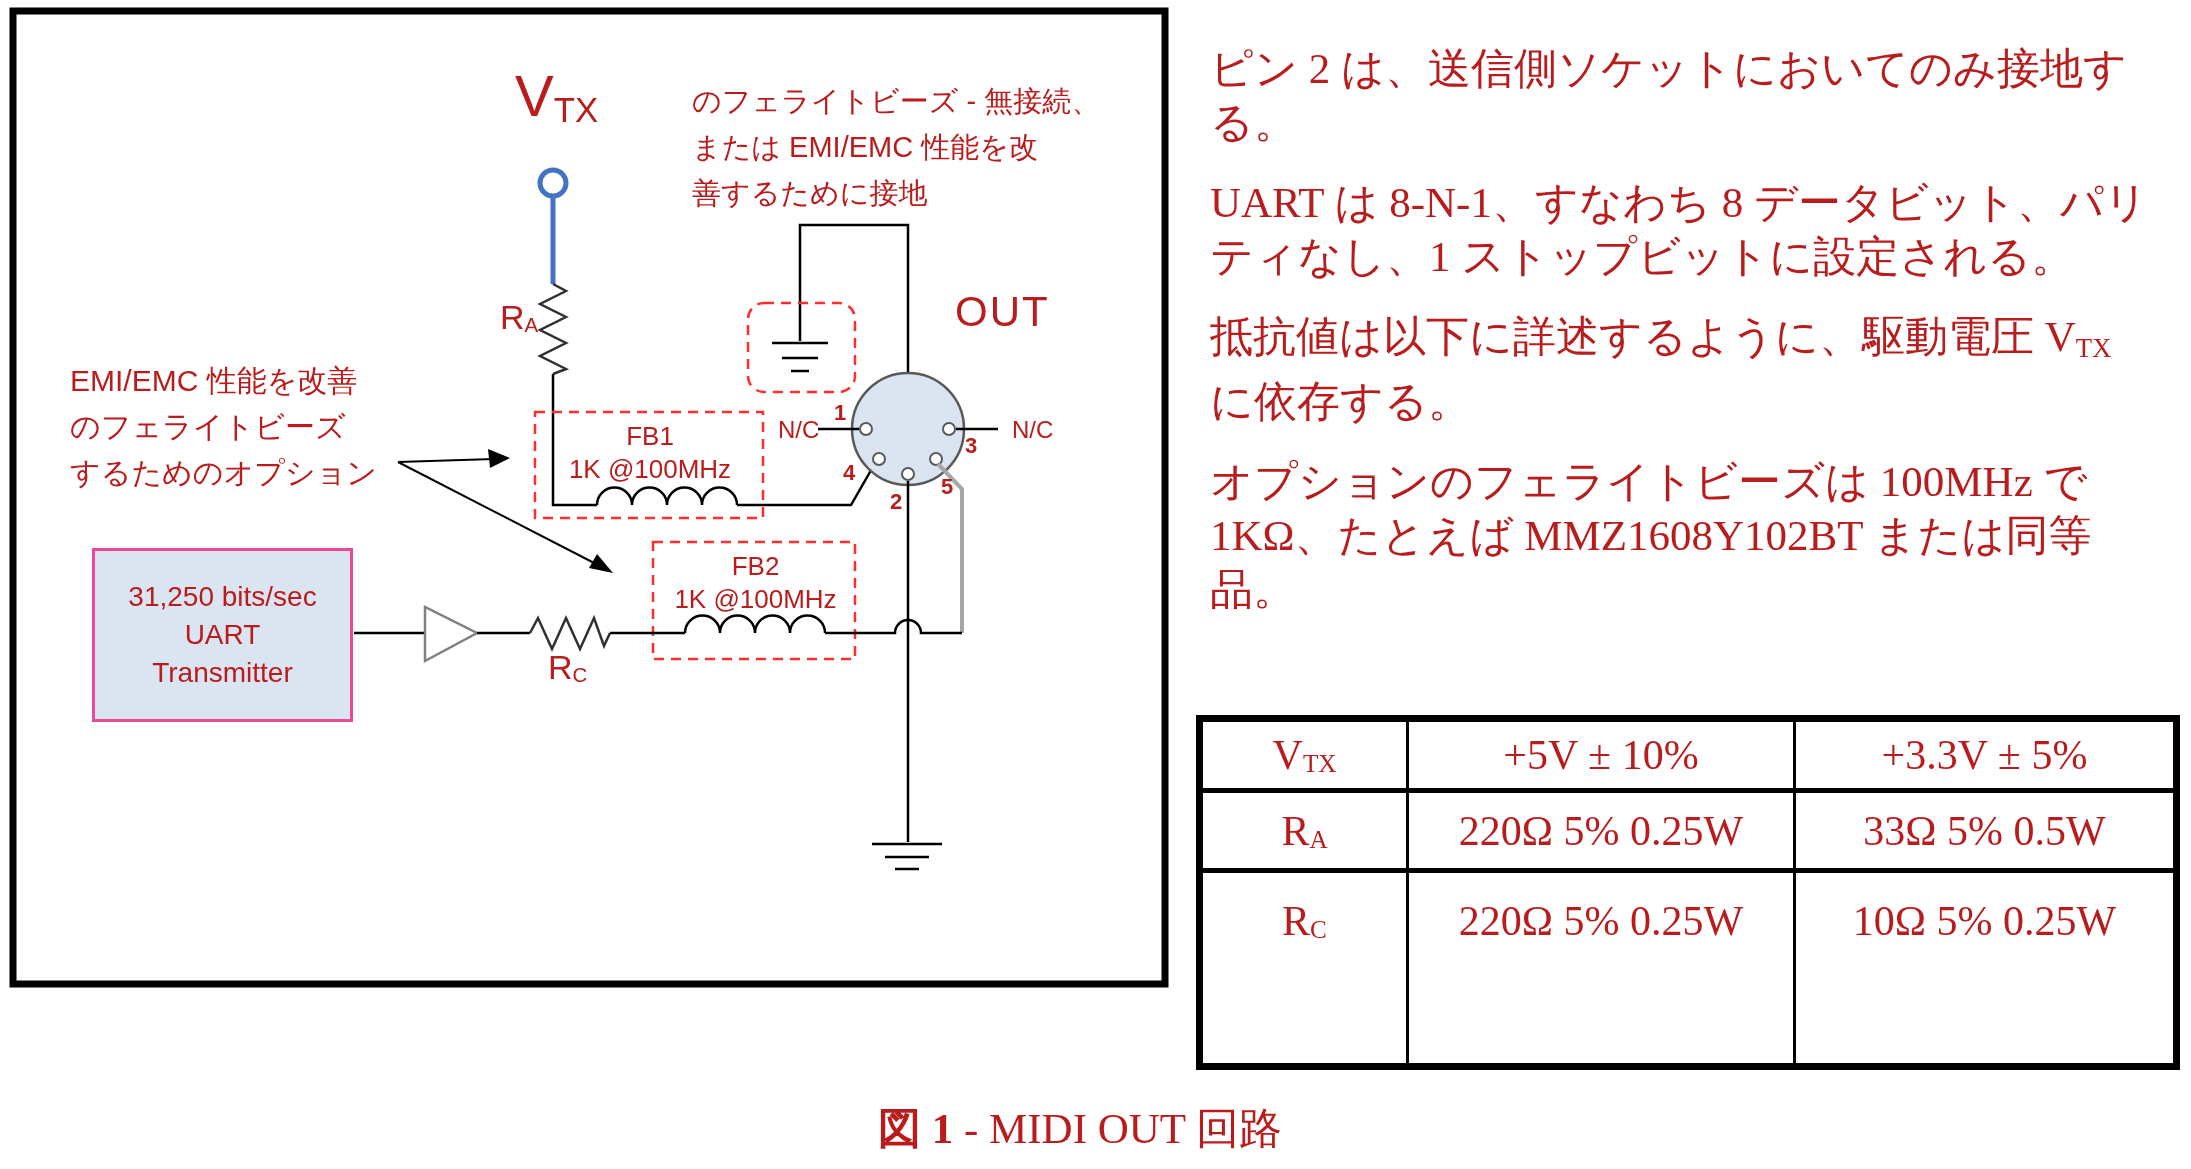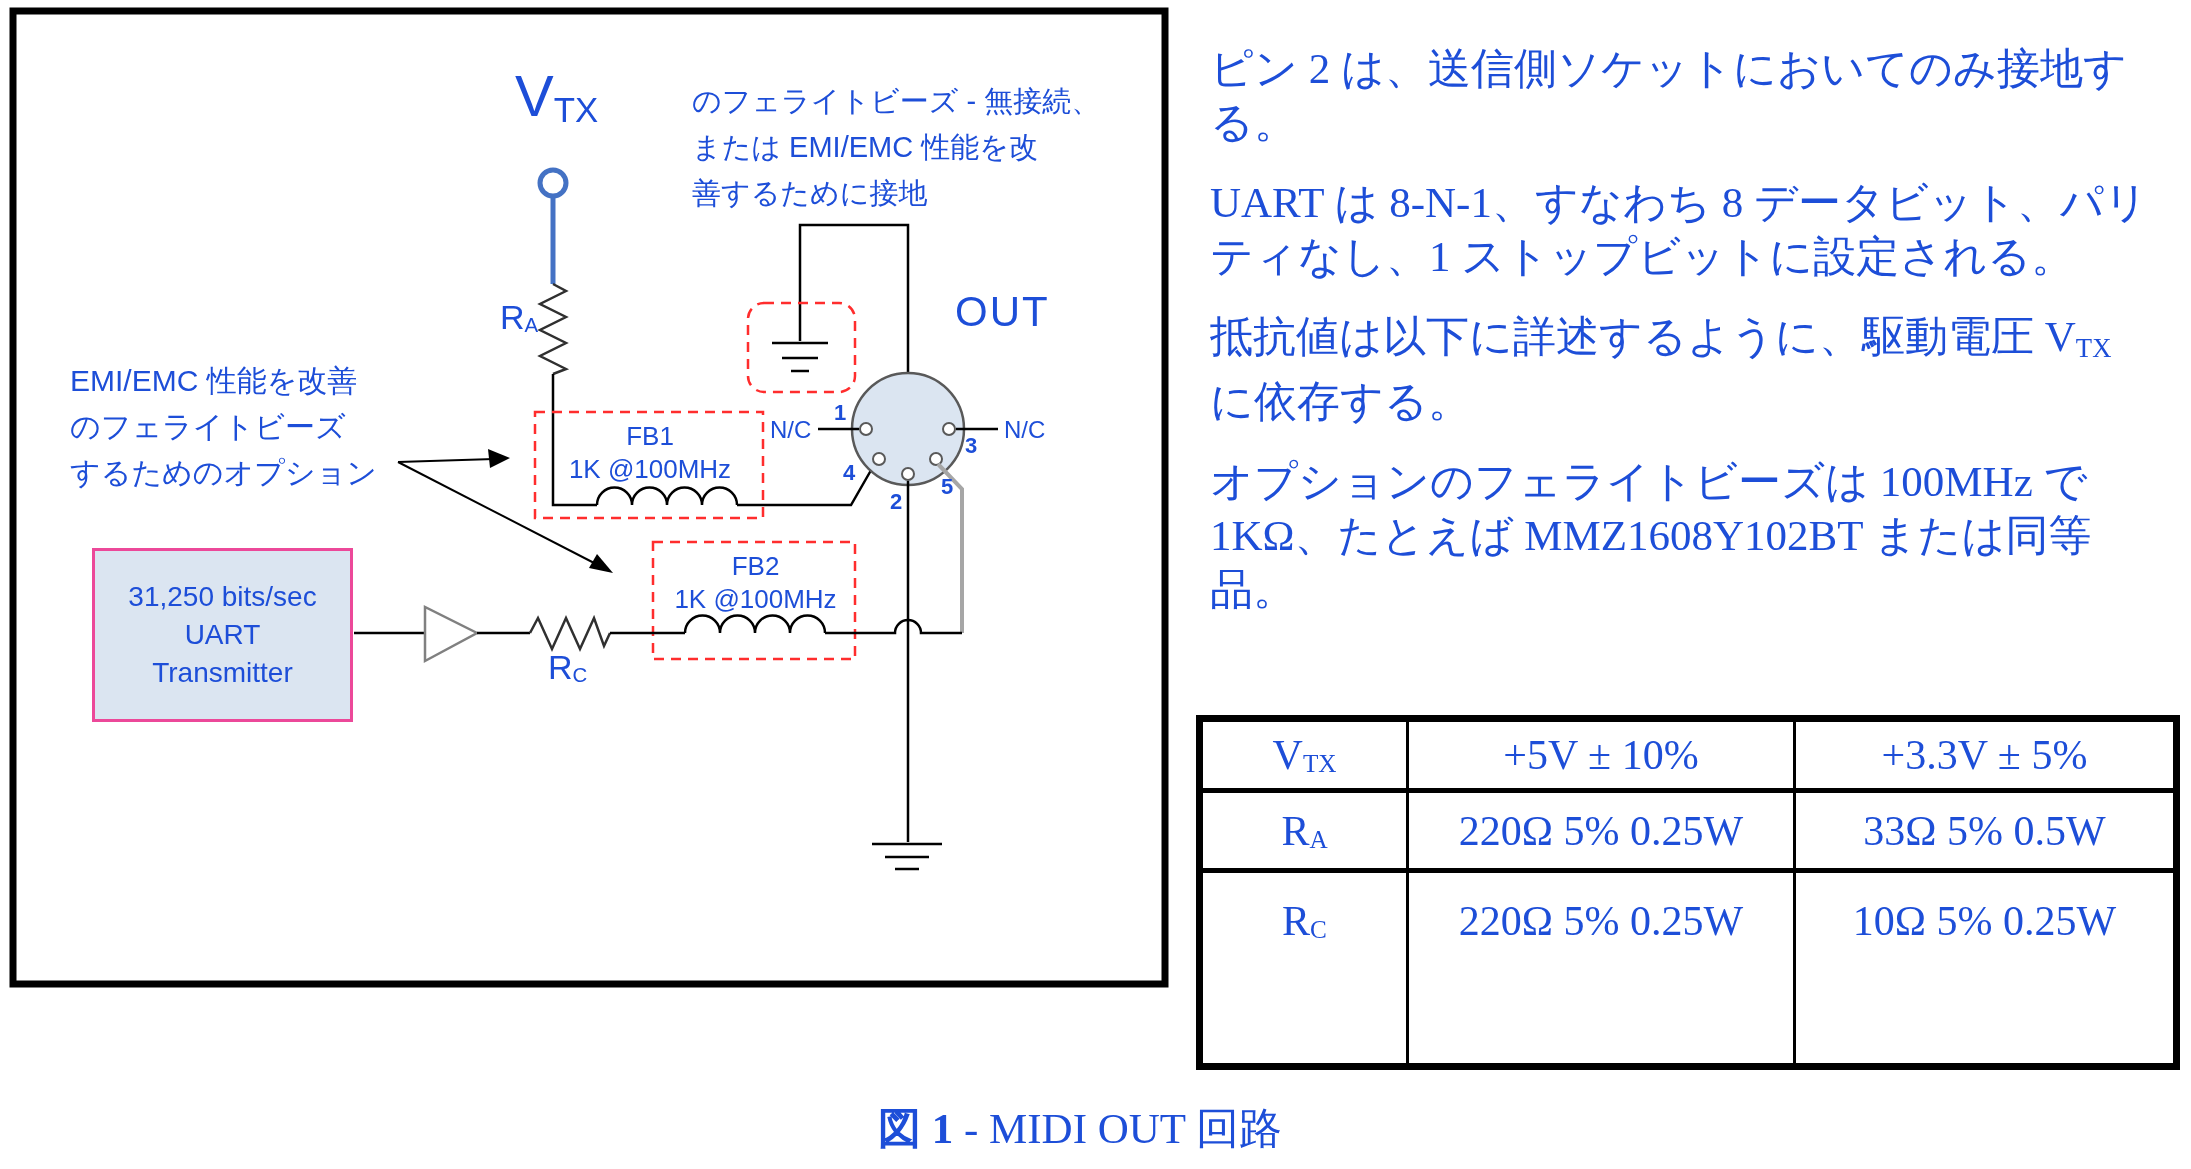--- a/index.html
+++ b/index.html
@@ -1,31 +1,31 @@
 <!DOCTYPE html>
 <html><head>
 <meta charset="utf-8">
 <style>
   html,body{margin:0;padding:0;background:#fff;}
   #canvas{position:relative;width:2191px;height:1169px;background:#fff;overflow:hidden;
-          font-family:"Liberation Sans",sans-serif;color:#1d4ed8;}
+          font-family:"Liberation Sans",sans-serif;color:#b91c1c;}
   svg{position:absolute;left:0;top:0;z-index:1;}
   .txt{position:absolute;z-index:2;white-space:nowrap;}
   .sans{font-family:"Liberation Sans","DejaVu Sans",sans-serif;}
   .serif{font-family:Liberation Serif, serif;}
   
   .vtx{left:515px;top:62px;font-size:58px;}
   .vtx sub,.rsub{font-size:60%;vertical-align:-14%;}
   .jacknote{left:692px;top:78px;font-size:29px;line-height:46px;}
   .outlbl{left:955px;top:288px;font-size:42px;letter-spacing:2px;}
   .ralbl{left:500px;top:298px;font-size:34px;}
   .rclbl{left:548px;top:648px;font-size:34px;}
   .eminote{left:70px;top:358px;font-size:30px;line-height:46px;}
   .fblbl{font-size:26px;line-height:33px;text-align:center;z-index:2;position:absolute;}
-  .nclbl{font-size:24px;}
+  .nclbl{font-size:24px;margin-left:8px;}
   .pinlbl{font-size:22px;font-weight:bold;transform:translate(-50%,-50%);}
   .uartbox{left:92px;top:548px;width:261px;height:174px;background:#dbe5f1;
            border:3px solid #ec4899;box-sizing:border-box;display:flex;flex-direction:column;
            justify-content:center;align-items:center;z-index:2;position:absolute;
            font-size:28px;line-height:38px;text-align:center;}
   
   .rightcol{left:1210px;top:42px;width:948px;z-index:2;position:absolute;}
   .rightcol p{margin:0 0 26px 0;font-size:43px;line-height:54px;
               font-family:"Liberation Serif","DejaVu Serif",serif;white-space:normal;}
   .rightcol sub{font-size:62%;vertical-align:-12%;}

